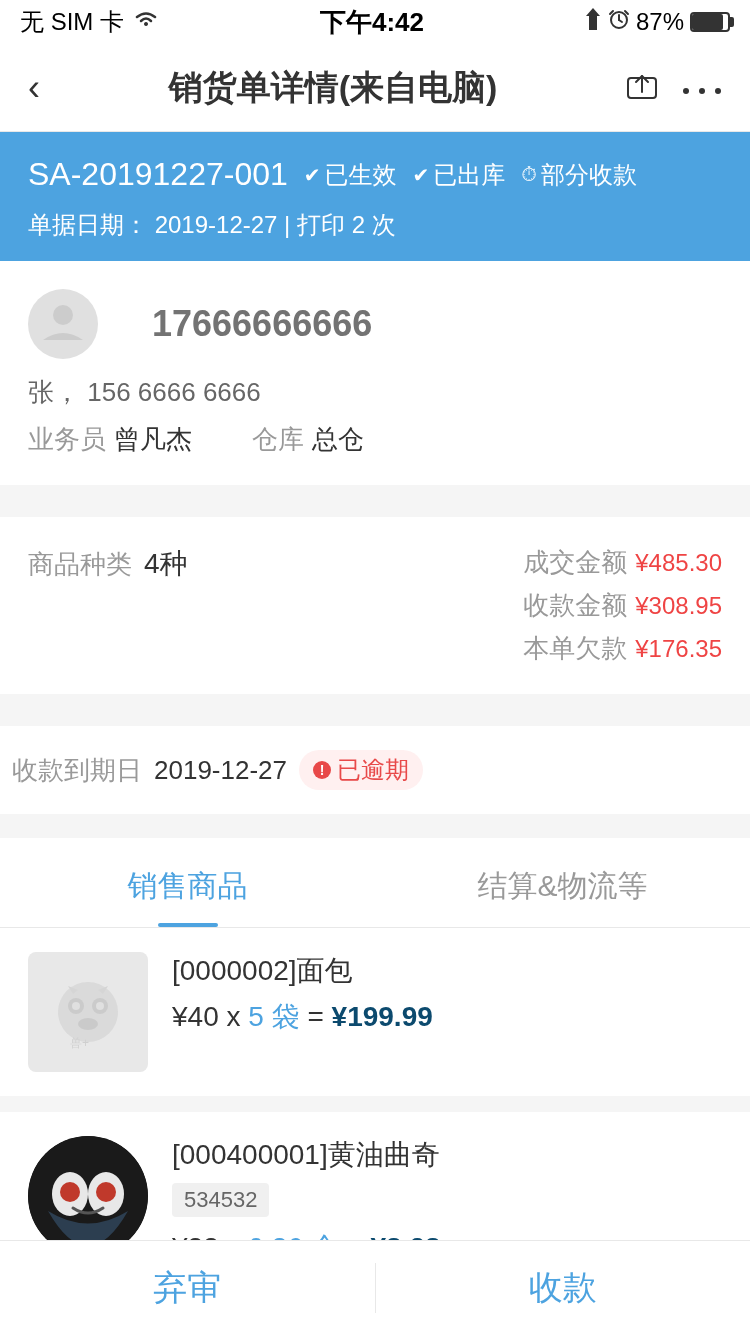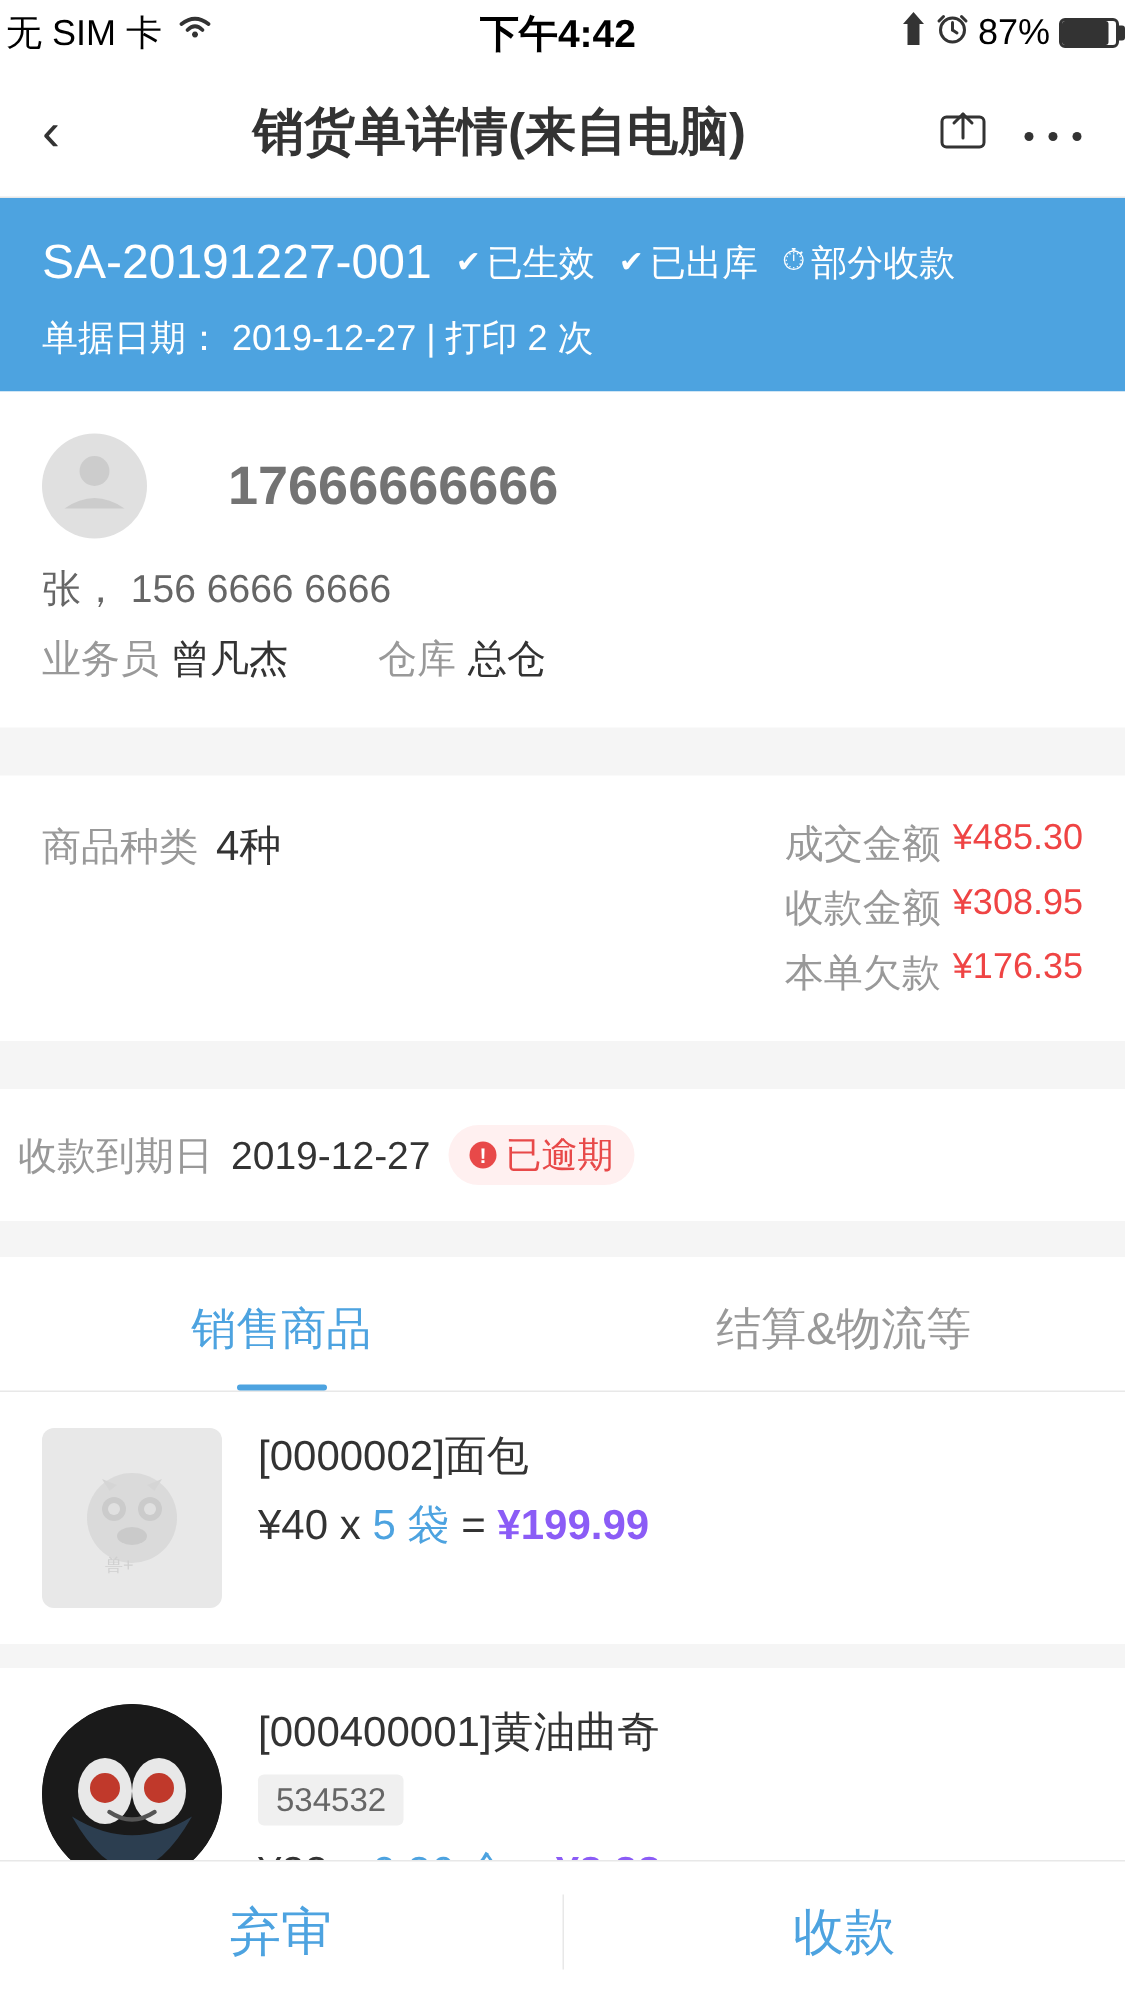--- a/index.html
+++ b/index.html
@@ -13,21 +13,21 @@
       font-size: 28px;
     }
 
     
     .status-bar {
       background: #fff;
       height: 44px;
       display: flex;
       align-items: center;
       justify-content: space-between;
-      padding: 0 4px;
+      padding: 0 20px;
       font-size: 24px;
       font-weight: 500;
     }
     .status-bar-left {
       display: flex;
       align-items: center;
       gap: 8px;
     }
     .status-bar-center {
       font-size: 26px;
@@ -200,21 +200,21 @@
     }
     .stats-right {
       flex: 1;
       display: flex;
       flex-direction: column;
       align-items: flex-end;
       gap: 8px;
     }
     .stat-row {
       display: flex;
-      align-items: flex-start;
+      align-items: center;
       gap: 8px;
     }
     .stat-label {
       font-size: 26px;
       color: #999;
     }
     .stat-value-blue {
       font-size: 24px;
       color: #ef4444;
       font-weight: 500;
@@ -357,21 +357,21 @@
       margin-bottom: 12px;
     }
     .product-price {
       font-size: 28px;
       color: #333;
     }
     .product-price .qty {
       color: #4da3e0;
     }
     .product-price .total {
-      color: #8b5cf6;
+      color: #0c4a6e;
       font-weight: 600;
       margin-top: 20px;
     }
 
     
     .bottom-bar {
       position: fixed;
       bottom: 0;
       left: 0;
       width: 750px;

